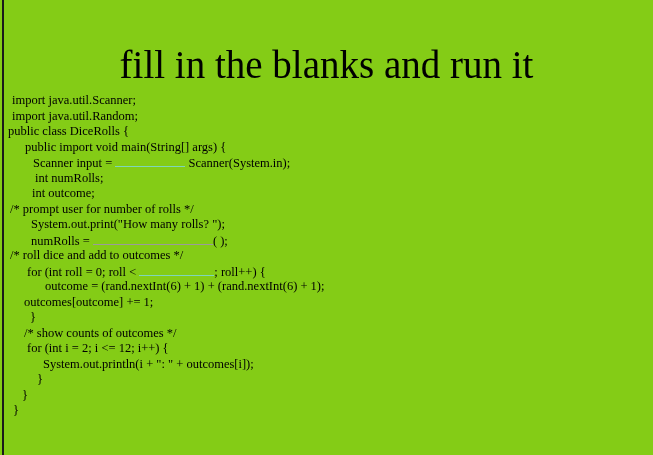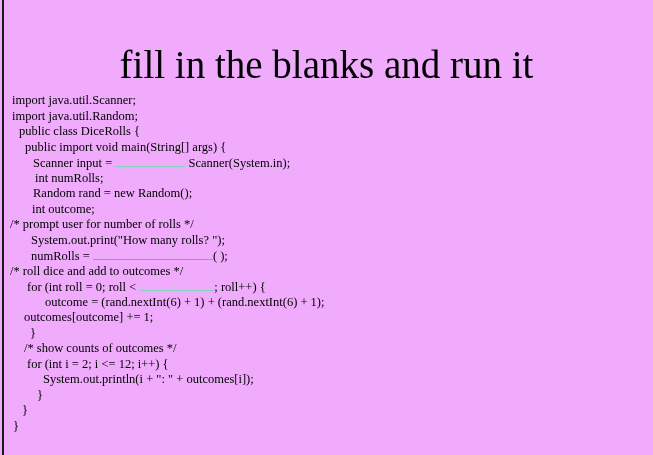--- a/index.html
+++ b/index.html
@@ -6,21 +6,21 @@
   html, body {
     width: 653px; height: 455px;
     background: #ffffff;
     overflow: hidden;
     font-family: "Liberation Serif", "DejaVu Serif", serif;
     color: #000000;
   }
   .page {
     position: relative;
     width: 653px; height: 455px;
-    background: #f0abfc;
+    background: #84cc16;
   }
   .left-rule {
     position: absolute;
     left: 2px; top: 0; bottom: 0;
     width: 2px;
     background: #1a1a1a;
   }
   .title {
     position: absolute;
     top: 42px; left: 0; right: 0;
@@ -49,25 +49,24 @@
 </style>
 </head>
 <body>
 
 <div class="page">
   <div class="left-rule"></div>
   <div class="title">fill in the blanks and run it</div>
   <div class="code-block">
       <div class="code-line" style="padding-left: 12px;"><span>import java.util.Scanner;</span></div>
       <div class="code-line" style="padding-left: 12px;"><span>import java.util.Random;</span></div>
-      <div class="code-line" style="padding-left: 19px;"><span>public class DiceRolls {</span></div>
+      <div class="code-line" style="padding-left: 8px;"><span>public class DiceRolls {</span></div>
       <div class="code-line" style="padding-left: 25px;"><span>public import void main(String[] args) {</span></div>
       <div class="code-line" style="padding-left: 33px;"><span>Scanner input = </span><span class="blank" style="width: 70px; border-bottom-color: rgb(126, 214, 186);"></span><span> Scanner(System.in);</span></div>
       <div class="code-line" style="padding-left: 35px;"><span>int numRolls;</span></div>
-      <div class="code-line" style="padding-left: 33px;"><span>Random rand = new Random();</span></div>
       <div class="code-line" style="padding-left: 32px;"><span>int outcome;</span></div>
       <div class="code-line" style="padding-left: 10px;"><span>/* prompt user for number of rolls */</span></div>
       <div class="code-line" style="padding-left: 31px;"><span>System.out.print("How many rolls? ");</span></div>
       <div class="code-line" style="padding-left: 31px;"><span>numRolls = </span><span class="blank" style="width: 120px; border-bottom-color: rgb(155, 155, 155);"></span><span>( );</span></div>
       <div class="code-line" style="padding-left: 10px;"><span>/* roll dice and add to outcomes */</span></div>
       <div class="code-line" style="padding-left: 27px;"><span>for (int roll = 0; roll &lt; </span><span class="blank" style="width: 75px; border-bottom-color: rgb(126, 214, 186);"></span><span>; roll++) {</span></div>
       <div class="code-line" style="padding-left: 45px;"><span>outcome = (rand.nextInt(6) + 1) + (rand.nextInt(6) + 1);</span></div>
       <div class="code-line" style="padding-left: 24px;"><span>outcomes[outcome] += 1;</span></div>
       <div class="code-line" style="padding-left: 30px;"><span>}</span></div>
       <div class="code-line" style="padding-left: 24px;"><span>/* show counts of outcomes */</span></div>

